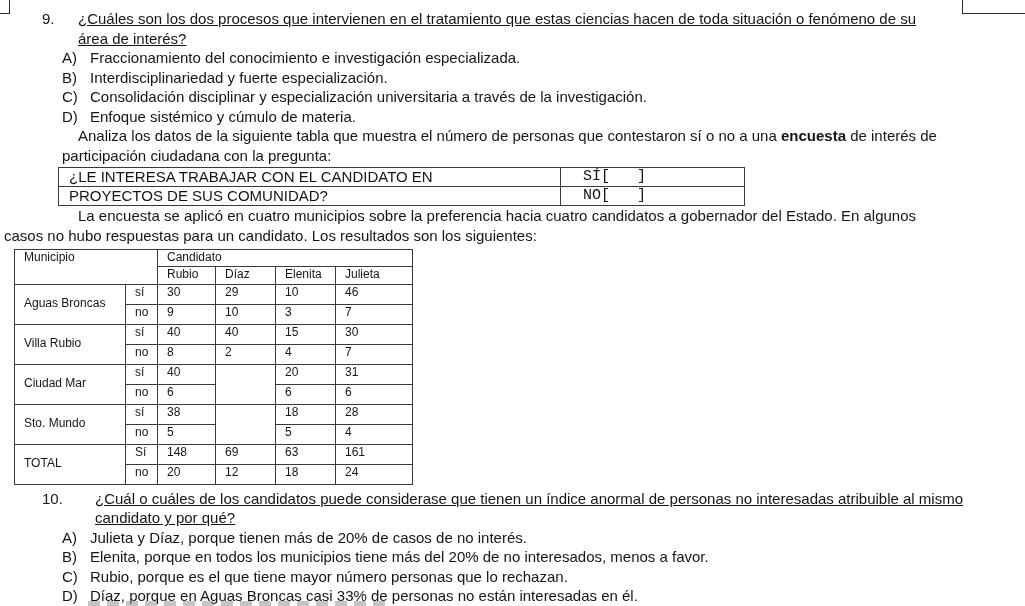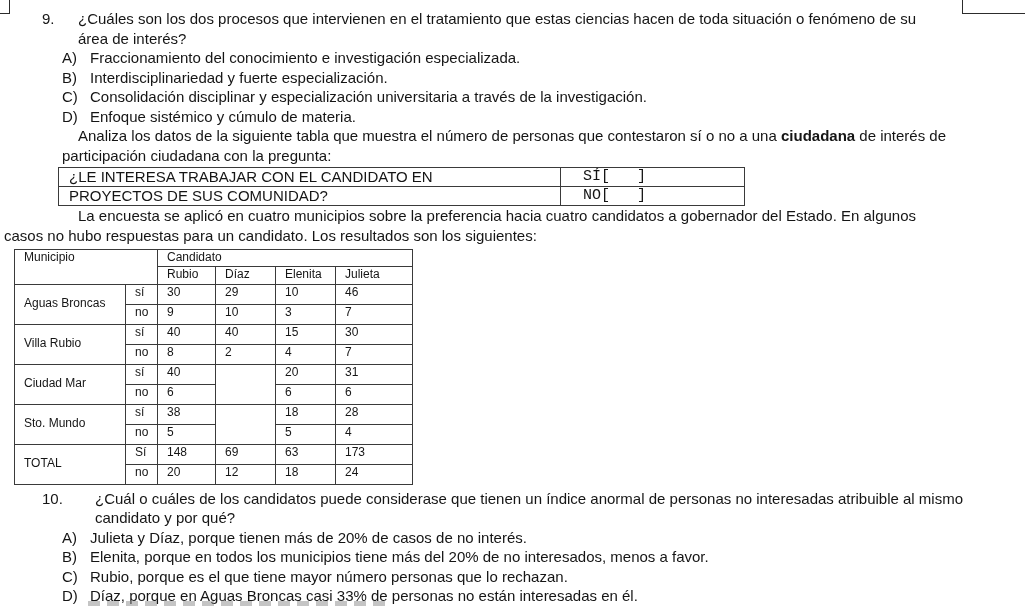--- a/index.html
+++ b/index.html
@@ -38,21 +38,21 @@
     border-bottom: 1px solid #2c2c2c;
   }
   .qrow {
     display: flex;
     margin-left: 42px;
     line-height: 1.3;
     font-weight: bold;
     font-weight: normal;
   }
   .qrow .qnum { flex: 0 0 36px; }
-  .qrow .qtext { width: 870px; }
+  .qrow .qtext { width: 870px; text-decoration: underline; }
   .q-strong { font-weight: bold; }
   .opt {
     display: flex;
     margin-left: 62px;
     line-height: 1.3;
   }
   .opt .optletter { flex: 0 0 28px; }
   .opt .opttext { flex: 1; }
   .para { line-height: 1.3; }
   .hang1 {
@@ -146,21 +146,21 @@
   </div>
   <div class="opt">
     <span class="optletter">C)</span>
     <span class="opttext">Consolidación disciplinar y especialización universitaria a través de la investigación.</span>
   </div>
   <div class="opt">
     <span class="optletter">D)</span>
     <span class="opttext">Enfoque sistémico y cúmulo de materia.</span>
   </div>
 
-  <div class="para hang1"><span>Analiza los datos de la siguiente tabla que muestra el número de personas que contestaron sí o no a una </span><span class="q-strong">ciudadana</span><span> de interés de participación ciudadana con la pregunta:</span></div>
+  <div class="para hang1"><span>Analiza los datos de la siguiente tabla que muestra el número de personas que contestaron sí o no a una </span><span class="q-strong">encuesta</span><span> de interés de participación ciudadana con la pregunta:</span></div>
 
   <table class="pollbox">
     <colgroup>
       <col style="width:502px">
       <col style="width:184px">
     </colgroup>
     <tbody>
         <tr>
       <td class="pq">¿LE INTERESA TRABAJAR CON EL CANDIDATO EN</td>
       <td class="popt">SÍ[   ]</td>
@@ -256,21 +256,21 @@
       <td>5</td>
       <td>4</td>
     </tr>
 
     <tr>
       <td class="muni" rowspan="2">TOTAL</td>
       <td>Sí</td>
       <td>148</td>
       <td>69</td>
       <td>63</td>
-      <td>173</td>
+      <td>161</td>
     </tr>
     <tr>
       <td>no</td>
       <td>20</td>
       <td>12</td>
       <td>18</td>
       <td>24</td>
     </tr>
   </tbody>
     </table>

